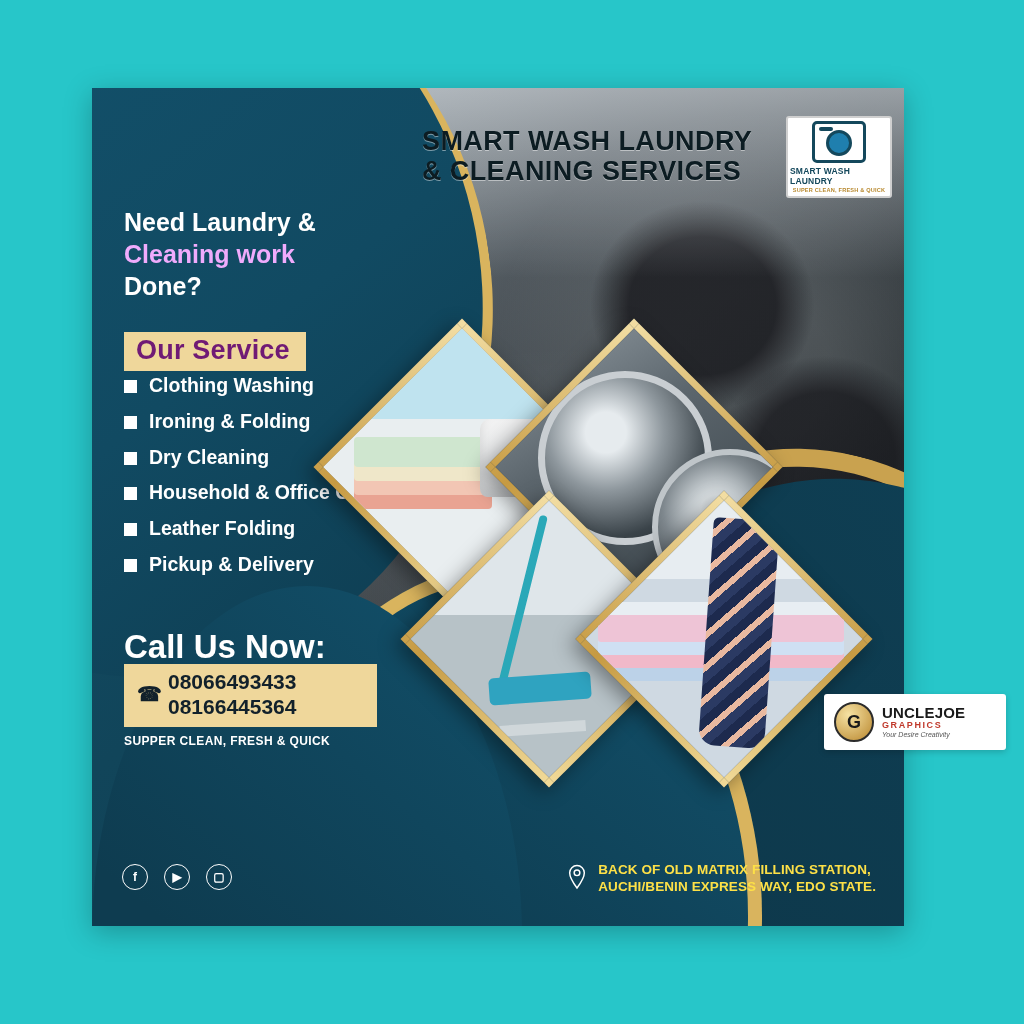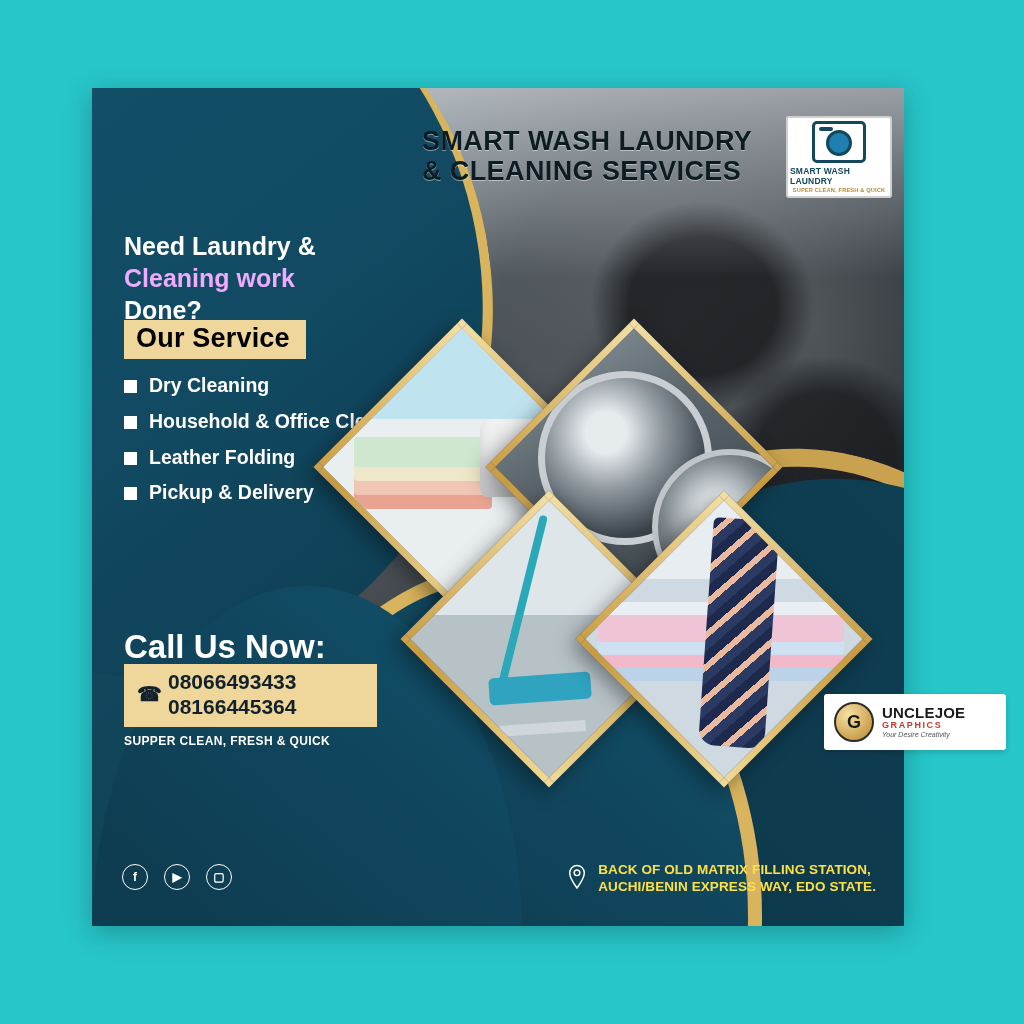--- a/index.html
+++ b/index.html
@@ -217,30 +217,29 @@
   
   .headline {
     position: absolute;
     left: 32px;
     top: 118px;
     width: 270px;
     color: #ffffff;
     font-size: 25px;
     font-weight: bold;
     line-height: 1.28;
-    margin-top: 24px;
   }
   .headline .accent { color: #f0abfc; }
 
   .ribbon {
     position: absolute;
     left: 32px;
-    top: 232px;
+    top: 244px;
     background: #efd79b;
-    color: #000000;
+    color: #701a75;
     font-weight: bold;
     font-size: 27px;
     padding: 3px 16px 5px 12px;
     letter-spacing: 0.2px;
   }
 
   .service-list {
     position: absolute;
     left: 32px;
     top: 286px;
@@ -564,20 +563,28 @@
 
     <div class="headline">
       <div>Need Laundry &amp;</div>
       <div class="accent">Cleaning work</div>
       <div>Done?</div>
     </div>
 
     <div class="ribbon">Our Service</div>
 
     <ul class="service-list">
+      <li>
+        <span class="bullet"></span>
+        <span>Clothing Washing</span>
+      </li>
+      <li>
+        <span class="bullet"></span>
+        <span>Ironing &amp; Folding</span>
+      </li>
       <li>
         <span class="bullet"></span>
         <span>Dry Cleaning</span>
       </li>
       <li>
         <span class="bullet"></span>
         <span>Household &amp; Office Cleaning</span>
       </li>
       <li>
         <span class="bullet"></span>

